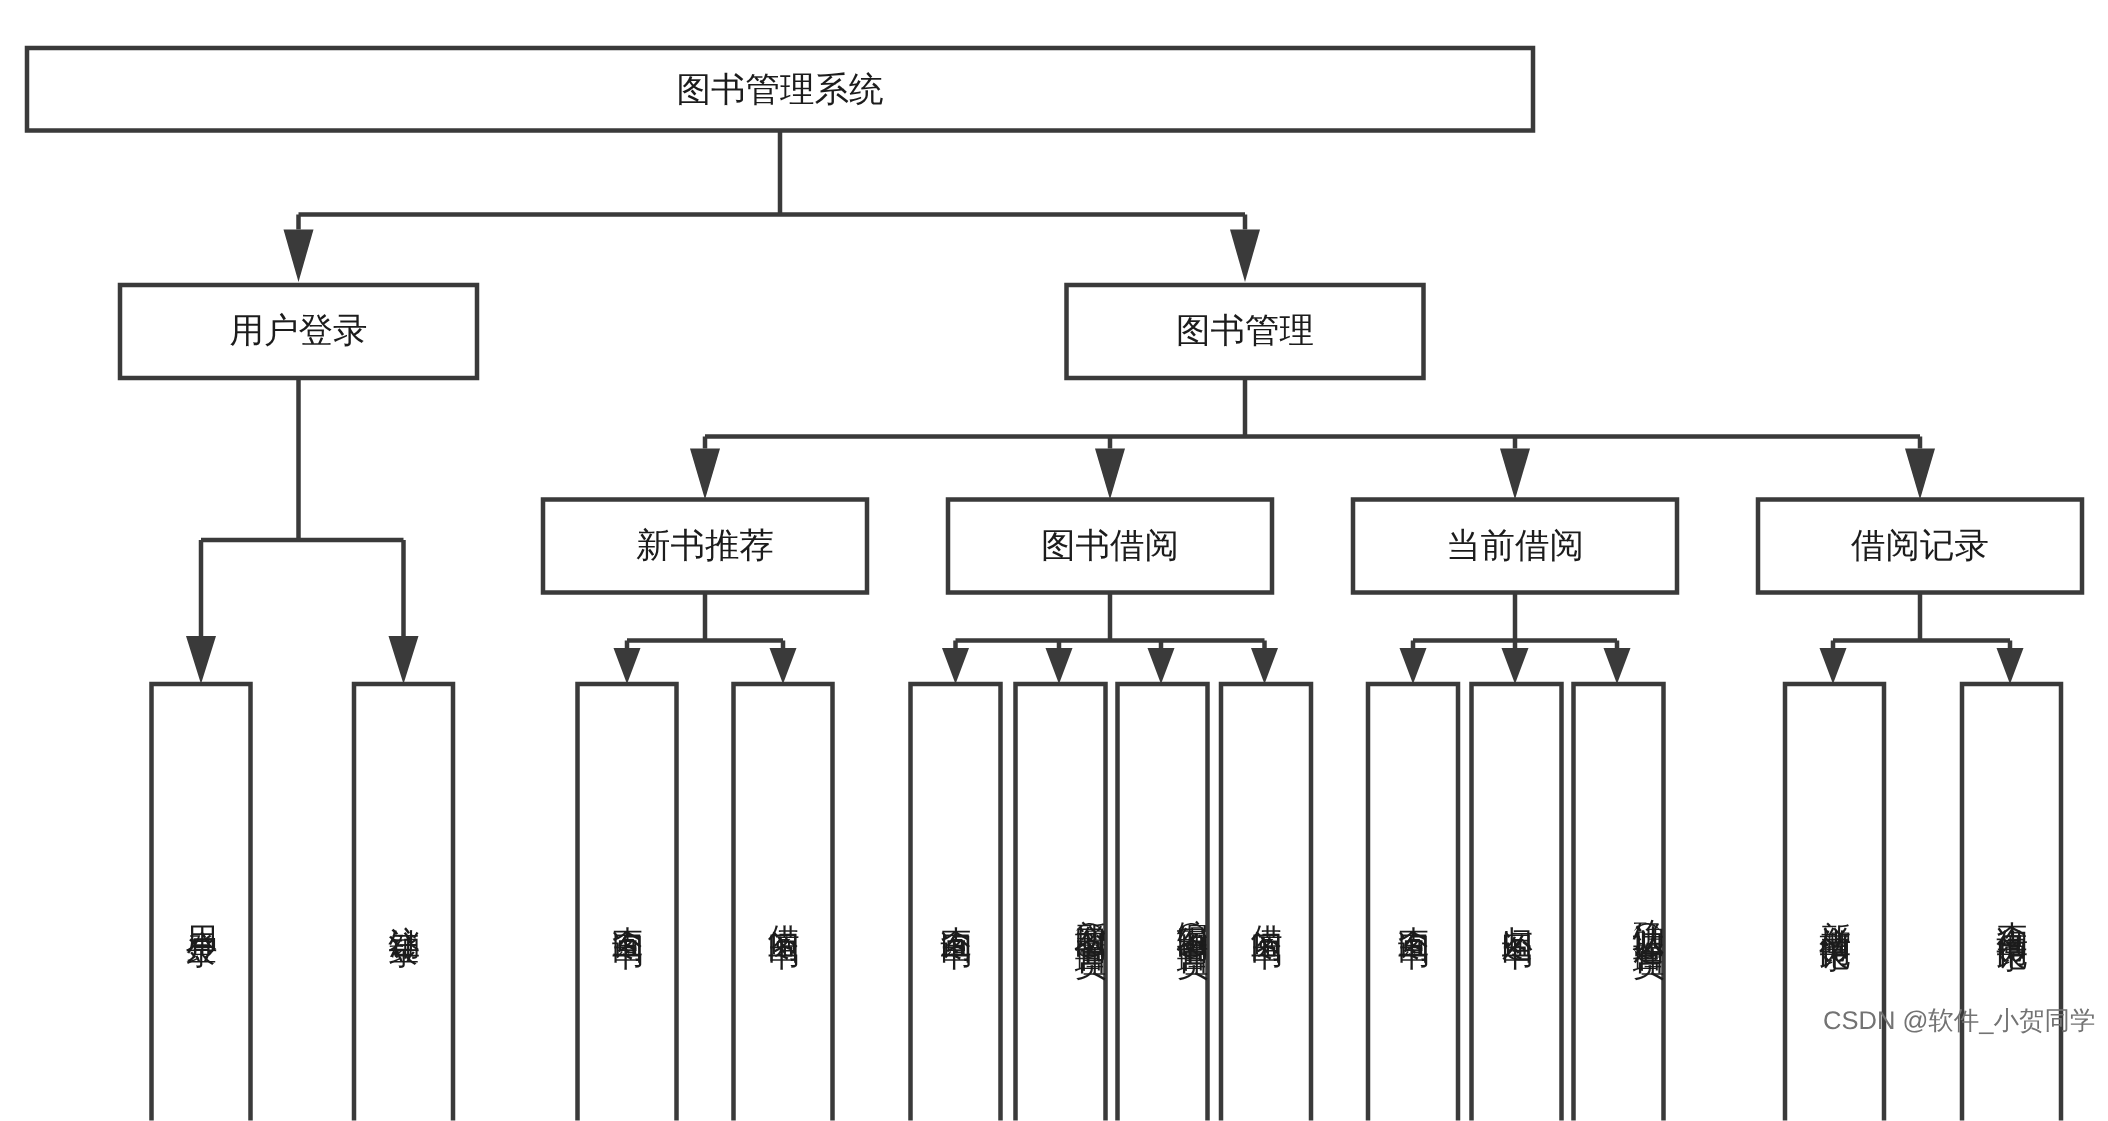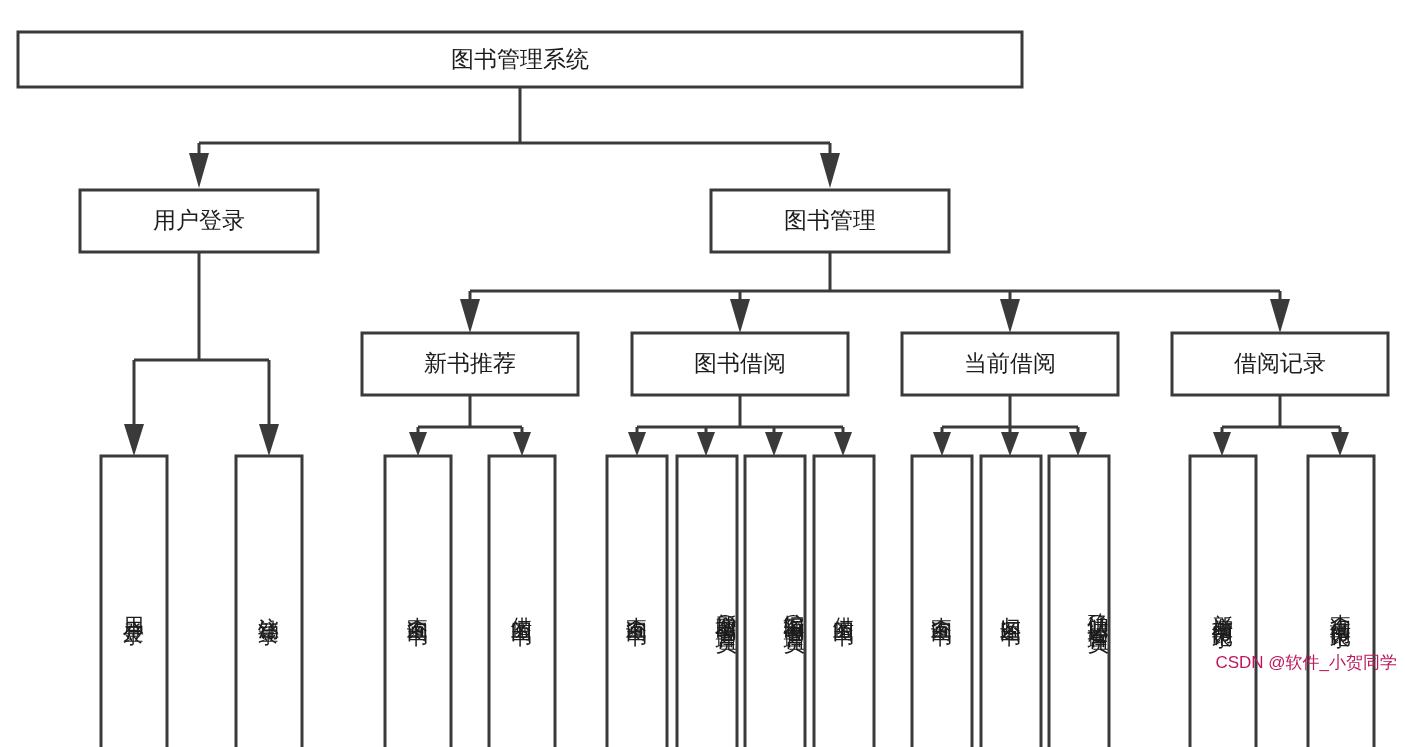--- a/index.html
+++ b/index.html
@@ -32,23 +32,23 @@
     letter-spacing:3px;
     font-size:21px;
     color:#1c1c1c;
     font-family:"Liberation Sans","DejaVu Sans",sans-serif;
     line-height:1;
     pointer-events:none;
   }
   #watermark{
     position:absolute;
     right:8px;
-    bottom:20px;
+    bottom:2px;
     font-size:17px;
-    color:#be185d;
+    color:#737373;
     font-family:"Liberation Sans","DejaVu Sans",sans-serif;
     white-space:nowrap;
   }
 </style>
 </head>
 <body>
 
 <div id="diagram-root">
 
   <svg id="tree" viewBox="0 0 1405 747" xmlns="http://www.w3.org/2000/svg">

